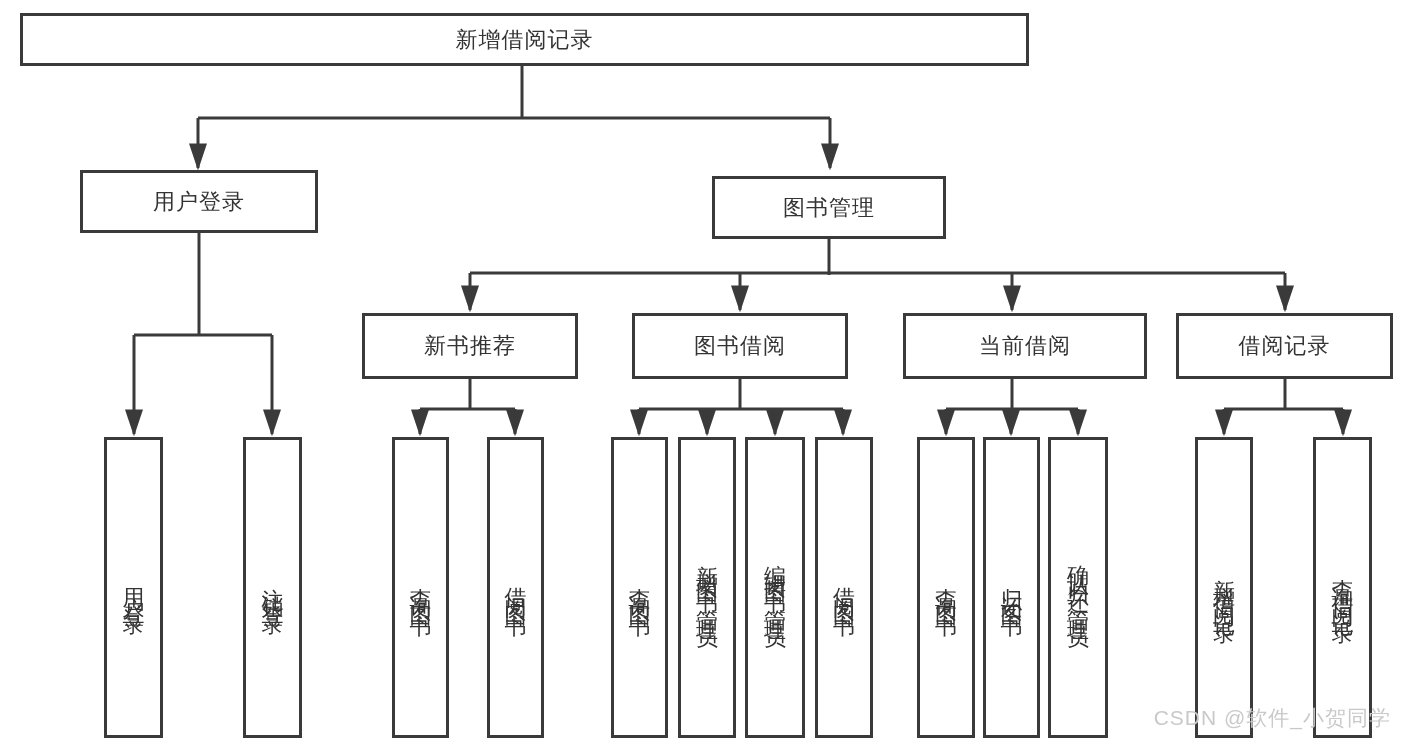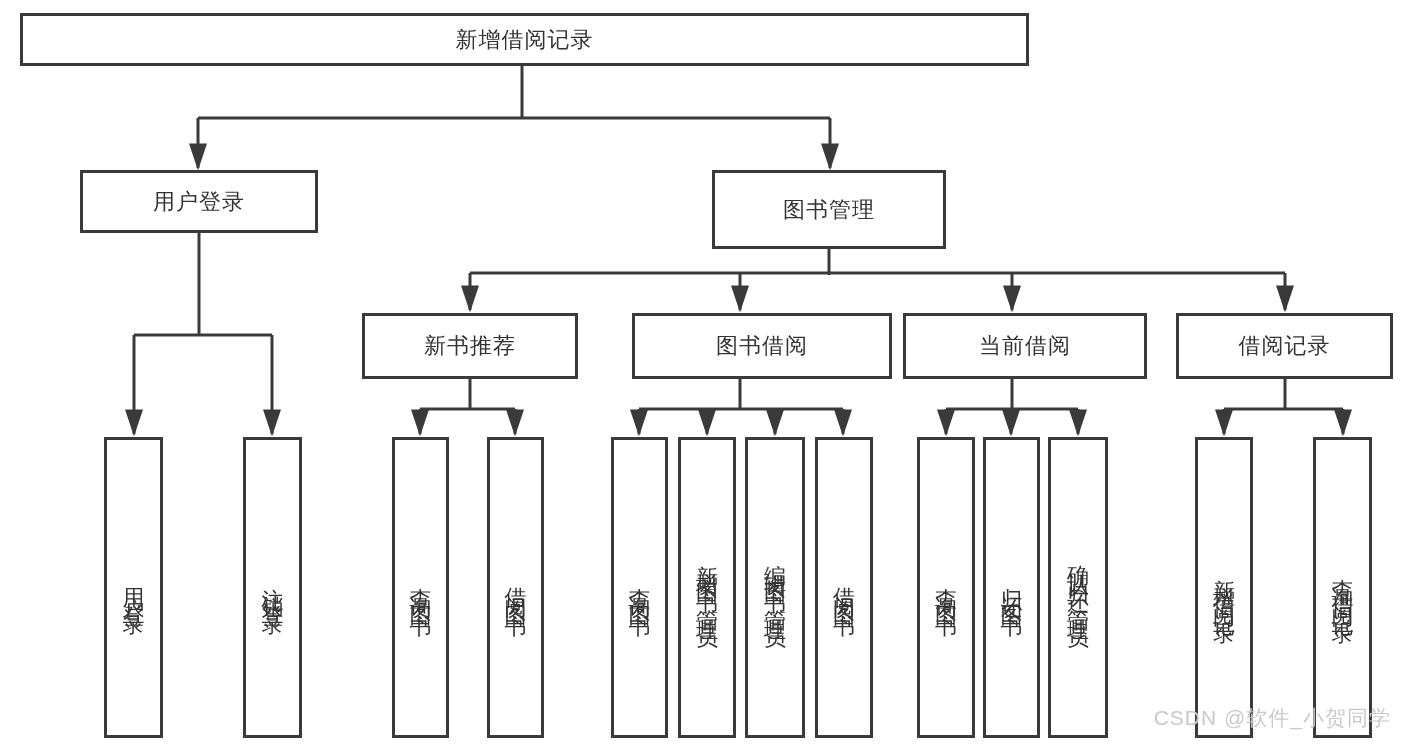--- a/index.html
+++ b/index.html
@@ -135,28 +135,28 @@
     </g>
   </svg>
 
   <div class="box" style="left:20px;top:13px;width:1009px;height:53px">
     <span class="hlabel">新增借阅记录</span>
   </div>
 
   <div class="box" style="left:80px;top:170px;width:238px;height:63px">
     <span class="hlabel">用户登录</span>
   </div>
-  <div class="box" style="left:712px;top:170px;width:234px;height:79px">
+  <div class="box" style="left:712px;top:176px;width:234px;height:63px">
     <span class="hlabel">图书管理</span>
   </div>
 
   <div class="box" style="left:362px;top:313px;width:216px;height:66px">
     <span class="hlabel">新书推荐</span>
   </div>
-  <div class="box" style="left:632px;top:313px;width:260px;height:66px">
+  <div class="box" style="left:632px;top:313px;width:216px;height:66px">
     <span class="hlabel">图书借阅</span>
   </div>
   <div class="box" style="left:903px;top:313px;width:244px;height:66px">
     <span class="hlabel">当前借阅</span>
   </div>
   <div class="box" style="left:1176px;top:313px;width:217px;height:66px">
     <span class="hlabel">借阅记录</span>
   </div>
 
   <div class="box" style="left:104px;top:437px;width:59px;height:301px">

